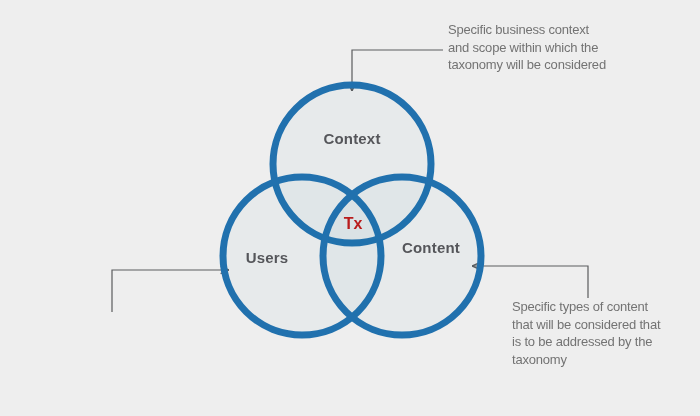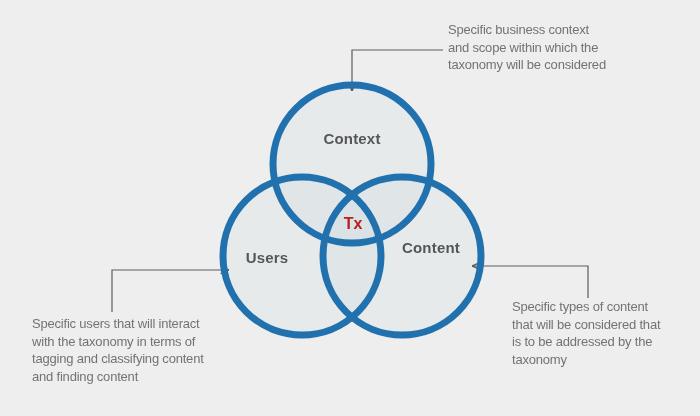--- a/index.html
+++ b/index.html
@@ -72,23 +72,19 @@
   <div class="circle-label" style="left:292px; top:130px; width:120px;">Context</div>
 
   <div class="circle-label" style="left:371px; top:233px; width:120px;margin-top:6px;">Content</div>
 
   <div class="center-label" style="left:328px; top:215px; width:50px;">Tx</div>
 
   <div class="annotation" style="left:448px; top:21px; width:180px;">Specific business context
 and scope within which the
 taxonomy will be considered</div>
 
-  <div class="annotation" style="left:32px; top:315px; width:215px;">Specific users that will interact
-with the taxonomy in terms of
-tagging and classifying content
-and finding content</div>
 
   <div class="annotation" style="left:512px; top:298px; width:200px;">Specific types of content
 that will be considered that
 is to be addressed by the
 taxonomy</div>
 
 </div>
 
 </body></html>

